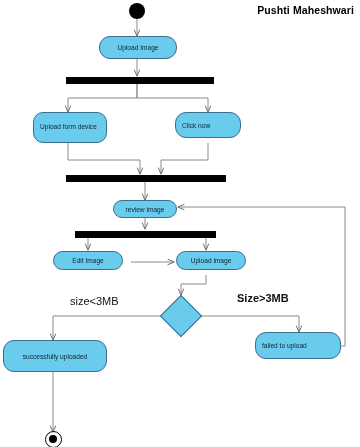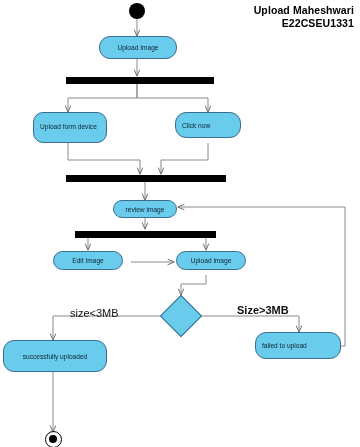--- a/index.html
+++ b/index.html
@@ -12,30 +12,29 @@
   .node{position:absolute;box-sizing:border-box;background:#69CCED;
         border:1px solid #3B6E8F;color:#0d2533;
         font-size:6.6px;font-family:"Liberation Sans", sans-serif;
         display:flex;align-items:center;}
   .node.ctr{justify-content:center;text-align:center;}
   .node.lft{justify-content:flex-start;text-align:left;padding-left:6px;}
   .bar{position:absolute;background:#000;}
   .diamond{position:absolute;background:#69CCED;border:1px solid #3B6E8F;
            transform:rotate(45deg);box-sizing:border-box;}
   .edgelbl{position:absolute;font-size:11px;color:#111;
-           font-family:"Liberation Sans", sans-serif;white-space:nowrap;margin-top:12px;}
+           font-family:"Liberation Sans", sans-serif;white-space:nowrap;}
   .dot{position:absolute;border-radius:50%;background:#000;}
   .ring{position:absolute;border-radius:50%;border:1.3px solid #000;background:transparent;}
 </style>
 </head>
 <body>
 
 <div class="hdr">
-  <div>Upload Maheshwari</div>
-  <div>E22CSEU1331</div>
+  <div>Pushti Maheshwari</div>
 </div>
 
 <svg id="canvas" viewBox="0 0 360 447" xmlns="http://www.w3.org/2000/svg">
   <defs>
     <marker id="ah" markerWidth="9" markerHeight="9" refX="7.4" refY="3.2" orient="auto" markerUnits="userSpaceOnUse">
       <path d="M1,0.4 L7.6,3.2 L1,6.0" fill="none" stroke="#6f6f6f" stroke-width="1"></path>
     </marker>
   </defs>
   <g fill="none" stroke="#8a8a8a" stroke-width="1" marker-end="url(#ah)">
 

